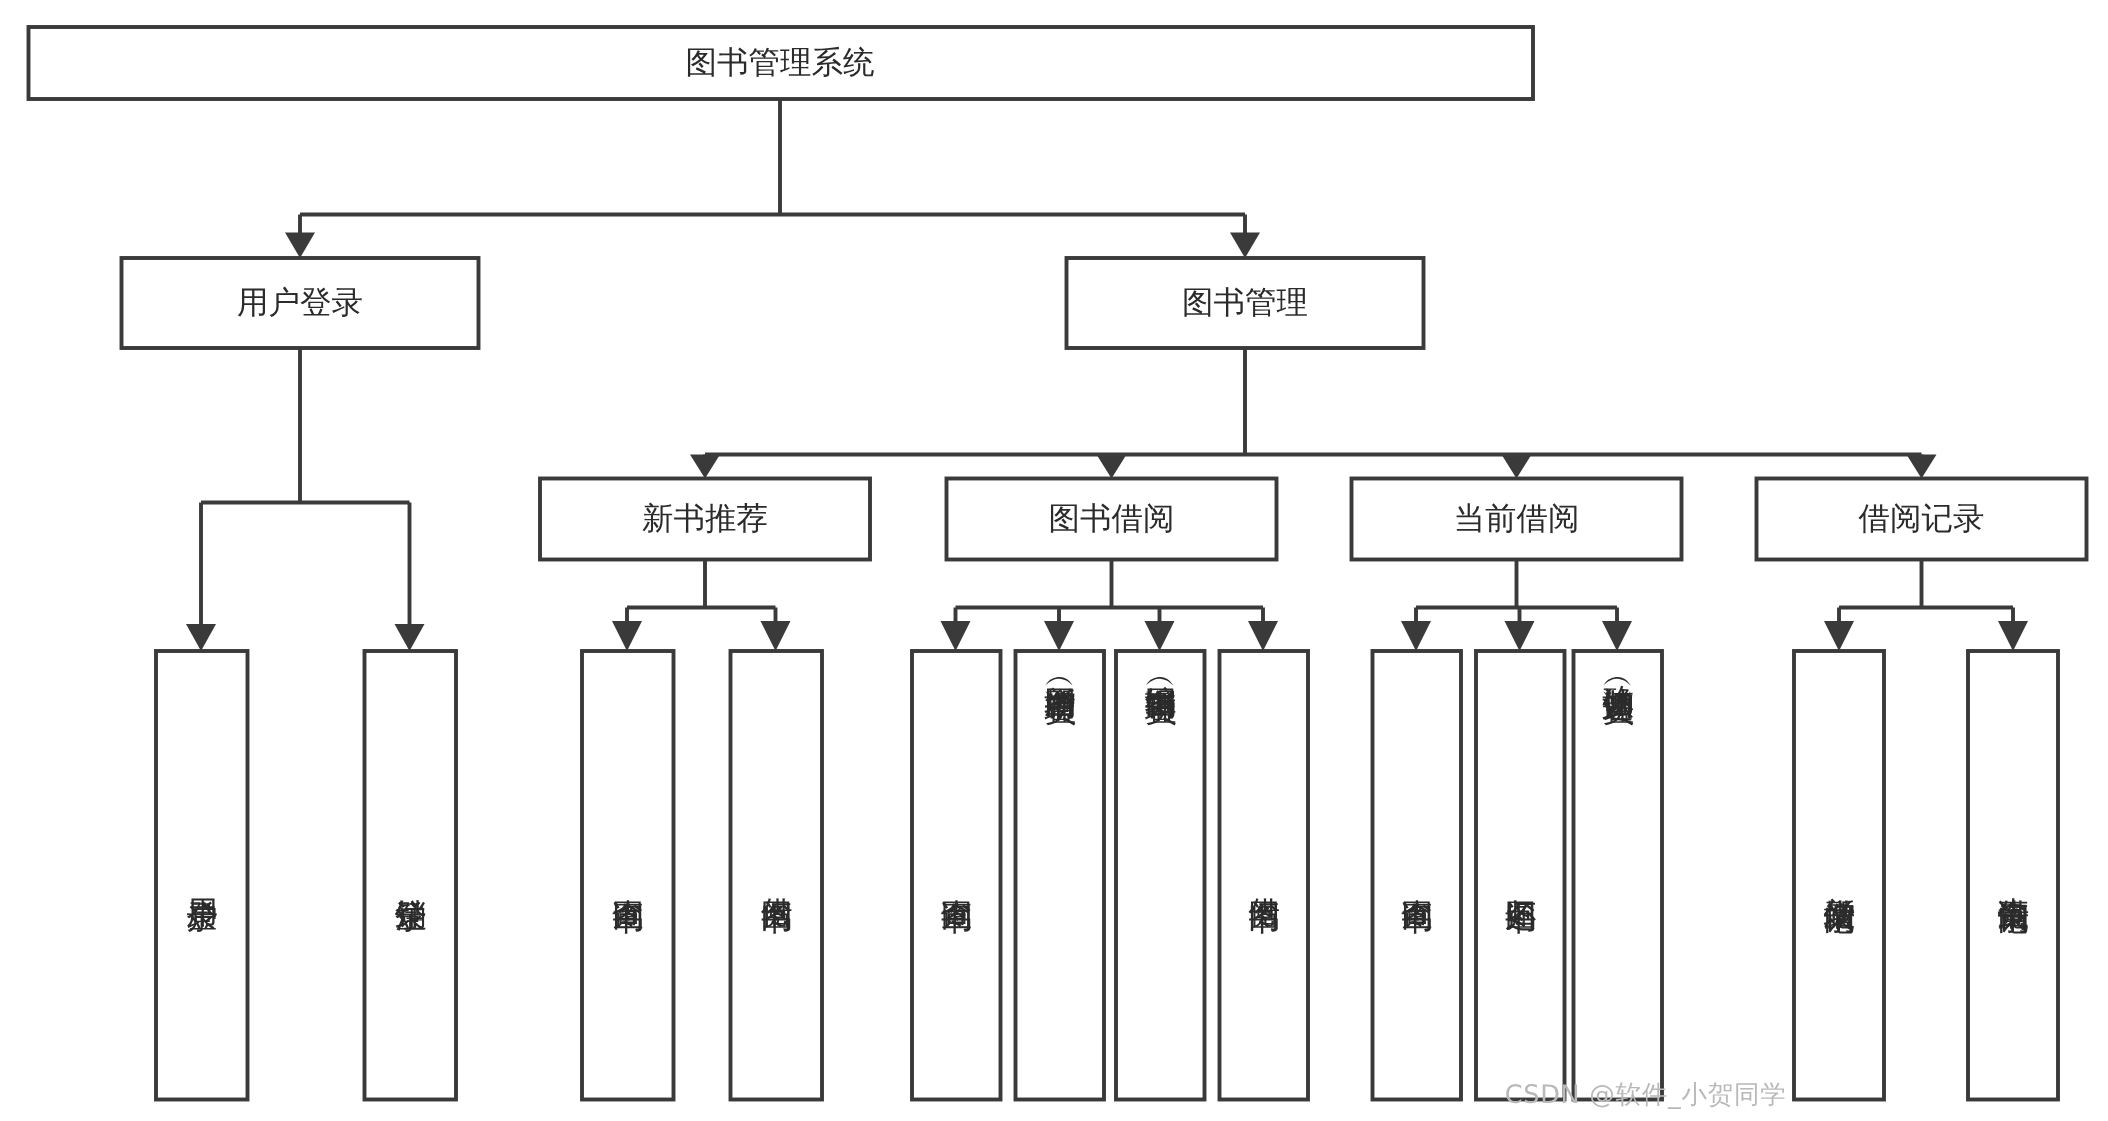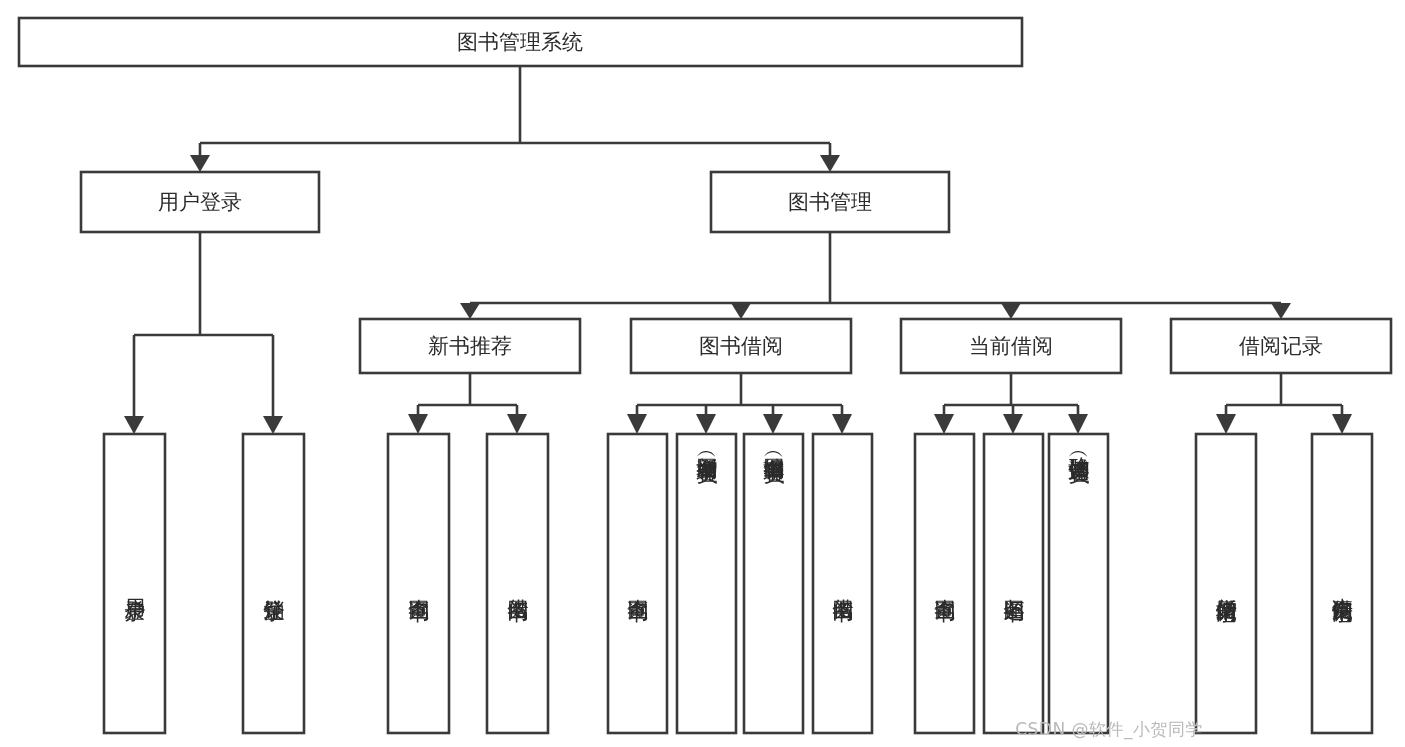--- a/index.html
+++ b/index.html
@@ -60,21 +60,21 @@
     text-orientation: upright;
     font-family: "DejaVu Sans", "Liberation Sans", sans-serif;
     font-size: 21px;
     line-height: 1.18;
     color: #2b2b2b;
     letter-spacing: 1px;
     white-space: nowrap;
   }
   .watermark {
     position: absolute;
-    right: 0;
+    right: 12px;
     bottom: 6px;
     font-family: "DejaVu Sans", "Liberation Sans", sans-serif;
     font-size: 17px;
     color: #b9b9b9;
     white-space: nowrap;
     letter-spacing: 0.5px;
   }
 </style>
 </head>
 <body>

